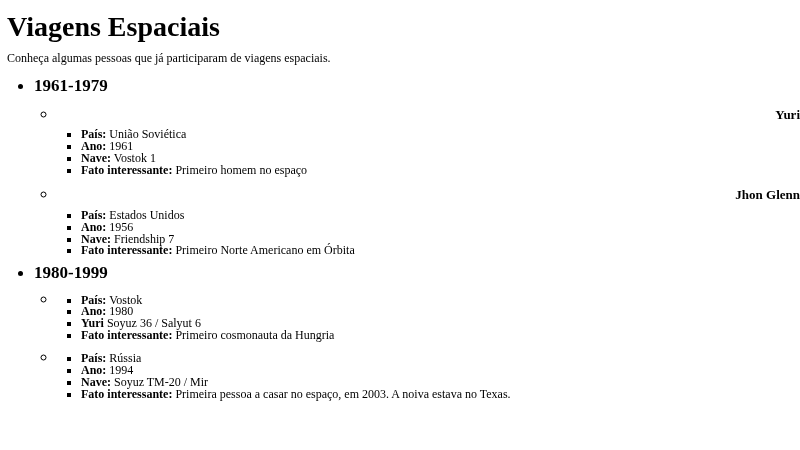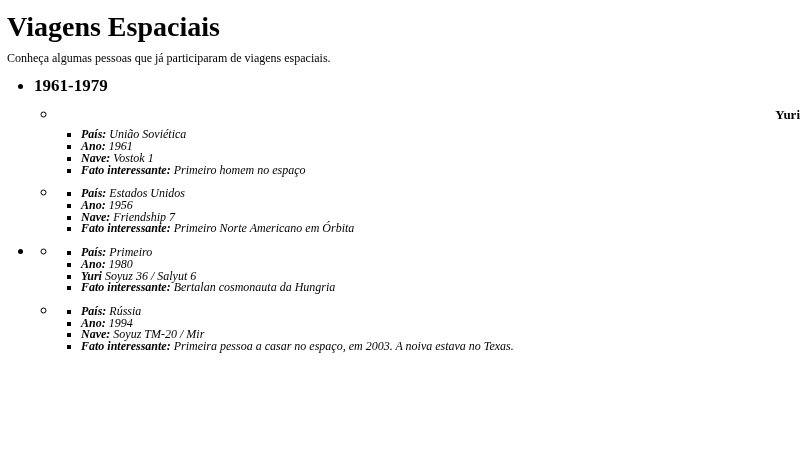--- a/index.html
+++ b/index.html
@@ -52,21 +52,20 @@
     font-size: 13px;
     font-weight: bold;
     line-height: 1.15;
     margin: 9px 0 0 0;
     text-align: right;
   }
   ul.facts-list {
     list-style-type: square;
     margin: 7px 0 6px 0;
     padding-left: 24px;
-    font-style: italic;
   }
   ul.facts-list li {
     font-size: 12px;
     line-height: 11.7px;
   }
   .fact-label {
     font-weight: bold;
   }
 </style>
 </head>
@@ -86,44 +85,46 @@
 
   <li><strong class="fact-label">Ano:</strong> <span class="fact-value">1961</span></li>
 
   <li><strong class="fact-label">Nave:</strong> <span class="fact-value">Vostok 1</span></li>
 
   <li><strong class="fact-label">Fato interessante:</strong> <span class="fact-value">Primeiro homem no espaço</span></li>
 </ul>
   </li>
 
   <li>
+    <h3 class="traveler-name">Jhon Glenn</h3>
     <ul class="facts-list">
   <li><strong class="fact-label">País:</strong> <span class="fact-value">Estados Unidos</span></li>
 
   <li><strong class="fact-label">Ano:</strong> <span class="fact-value">1956</span></li>
 
   <li><strong class="fact-label">Nave:</strong> <span class="fact-value">Friendship 7</span></li>
 
   <li><strong class="fact-label">Fato interessante:</strong> <span class="fact-value">Primeiro Norte Americano em Órbita</span></li>
 </ul>
   </li>
 </ul>
   </li>
 
   <li>
+    <h2 class="period-heading">1980-1999</h2>
     <ul class="travelers-list">
   <li>
     <ul class="facts-list">
-  <li><strong class="fact-label">País:</strong> <span class="fact-value">Primeiro</span></li>
+  <li><strong class="fact-label">País:</strong> <span class="fact-value">Vostok</span></li>
 
   <li><strong class="fact-label">Ano:</strong> <span class="fact-value">1980</span></li>
 
   <li><strong class="fact-label">Yuri</strong> <span class="fact-value">Soyuz 36 / Salyut 6</span></li>
 
-  <li><strong class="fact-label">Fato interessante:</strong> <span class="fact-value">Bertalan cosmonauta da Hungria</span></li>
+  <li><strong class="fact-label">Fato interessante:</strong> <span class="fact-value">Primeiro cosmonauta da Hungria</span></li>
 </ul>
   </li>
 
   <li>
     <ul class="facts-list">
   <li><strong class="fact-label">País:</strong> <span class="fact-value">Rússia</span></li>
 
   <li><strong class="fact-label">Ano:</strong> <span class="fact-value">1994</span></li>
 
   <li><strong class="fact-label">Nave:</strong> <span class="fact-value">Soyuz TM-20 / Mir</span></li>

